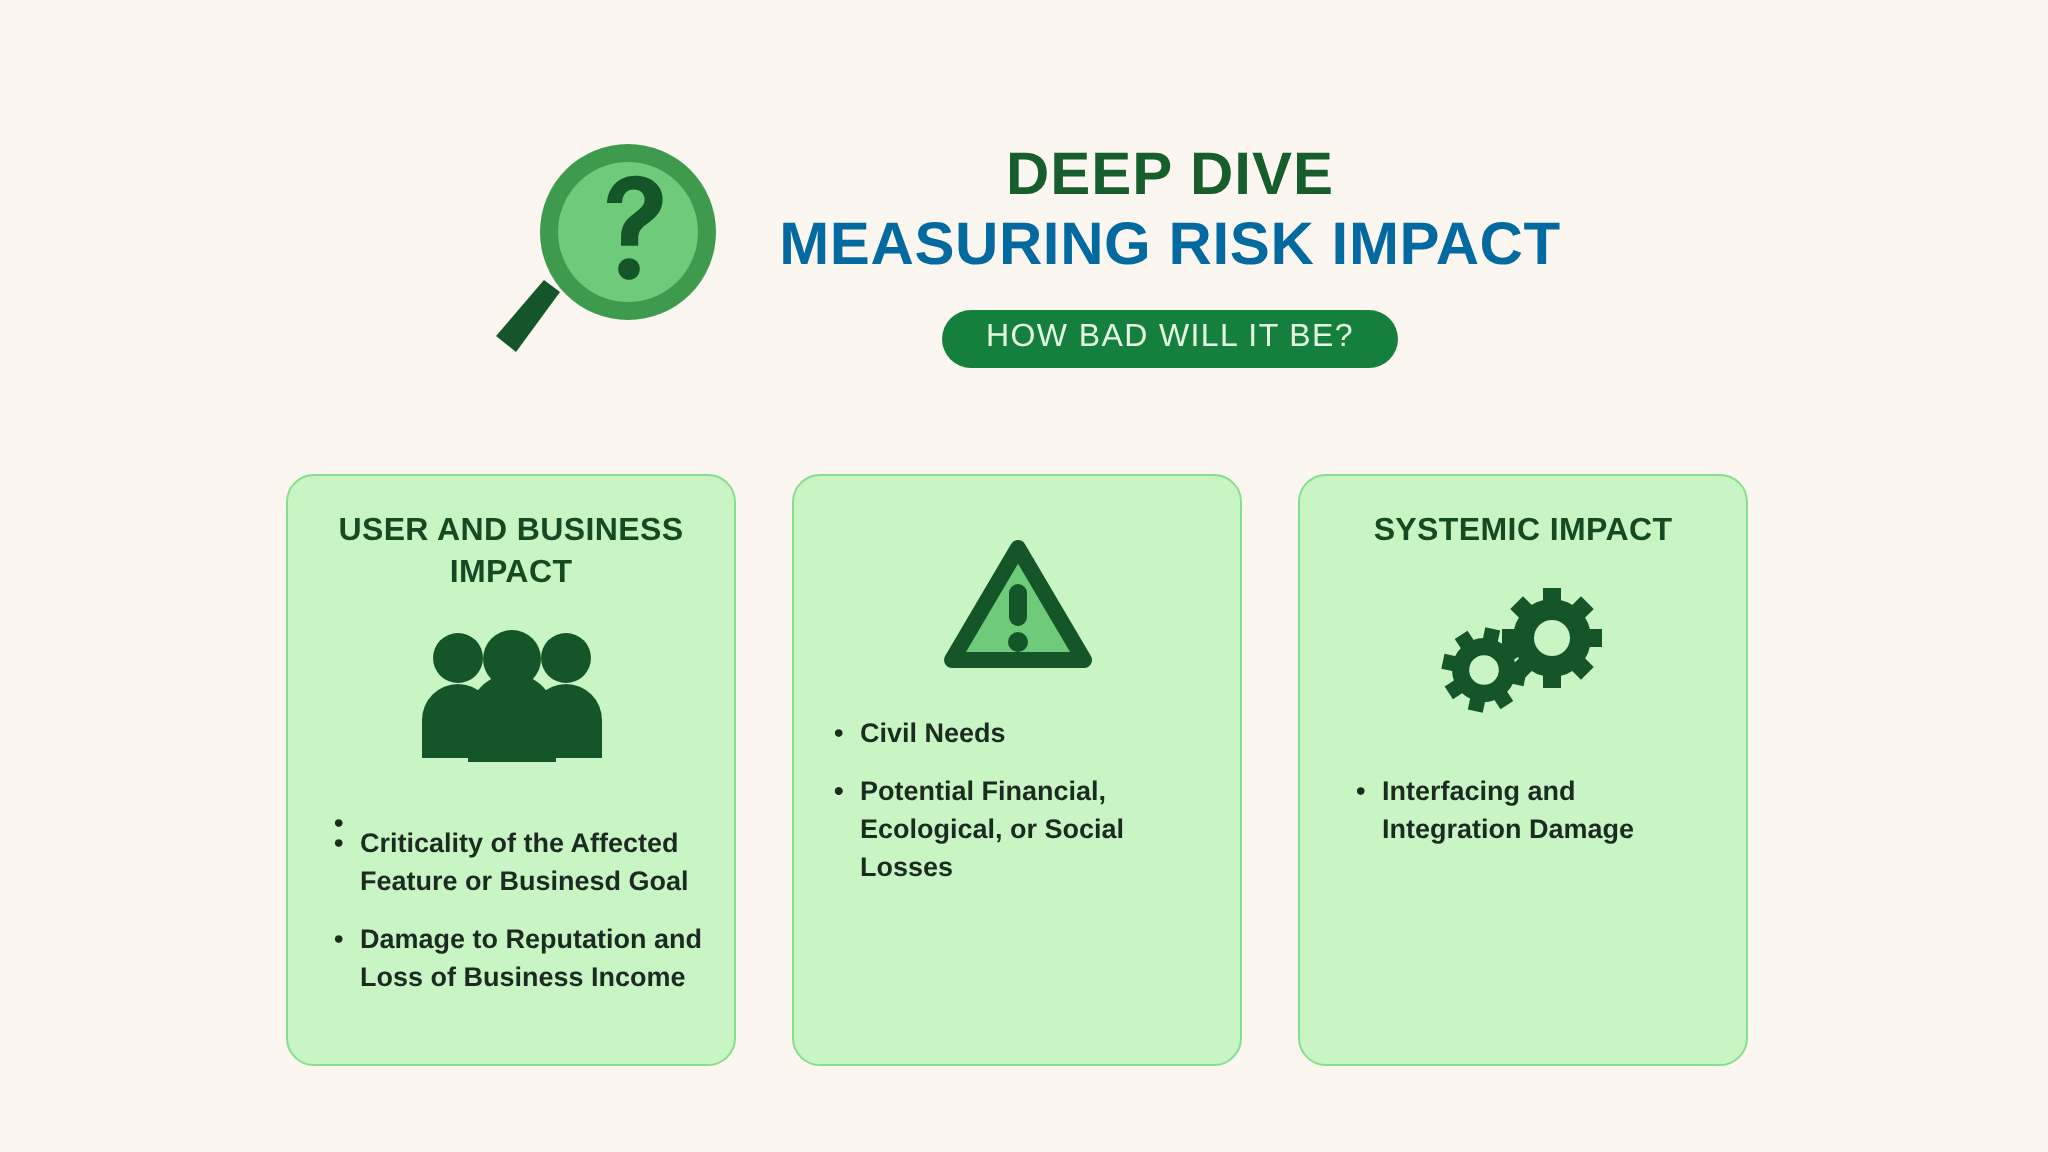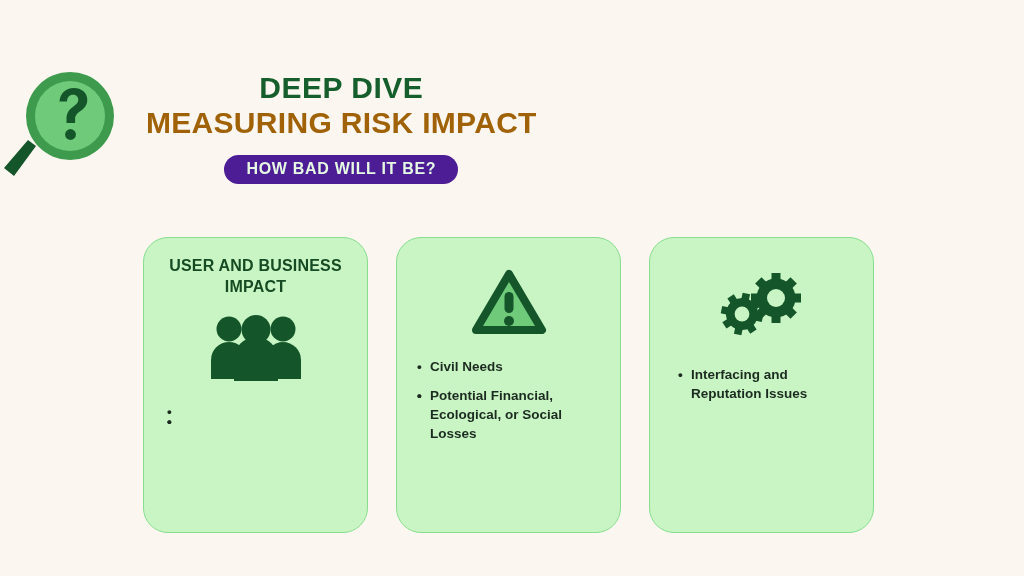--- a/index.html
+++ b/index.html
@@ -17,21 +17,21 @@
 
   
   #header {
     position: absolute;
     left: 0;
     top: 62px;
     width: 1024px;
     height: 130px;
     display: flex;
     align-items: center;
-    justify-content: flex-start;
+    justify-content: center;
   }
   #header-inner {
     display: flex;
     align-items: center;
     gap: 22px;
   }
   #magnifier-icon {
     width: 124px;
     height: 118px;
     flex: 0 0 auto;
@@ -47,31 +47,31 @@
     font-size: 30px;
     font-weight: bold;
     color: #165E2B;
     letter-spacing: 0.5px;
     line-height: 1.08;
     text-align: center;
   }
   #title-line2 {
     font-size: 30px;
     font-weight: bold;
-    color: #a16207;
+    color: #0369a1;
     letter-spacing: 0.3px;
     line-height: 1.08;
     text-align: center;
   }
   #subtitle-badge {
     margin-top: 14px;
-    background: #4c1d95;
+    background: #15803d;
     color: #E6F9E4;
     font-size: 16px;
-    font-weight: bold;
+    font-weight: normal;
     letter-spacing: 0.7px;
     padding: 6px 22px 7px 22px;
     border-radius: 16px;
     line-height: 1;
     white-space: nowrap;
   }
 
   
   #cards {
     position: absolute;
@@ -81,21 +81,21 @@
     height: 296px;
     display: flex;
     gap: 28px;
   }
   .card {
     width: 225px;
     height: 296px;
     box-sizing: border-box;
     background: #C9F5C4;
     border: 1.5px solid #86DE8E;
-    border-radius: 25px;
+    border-radius: 14px;
     padding: 17px 14px 14px 14px;
     display: flex;
     flex-direction: column;
     align-items: center;
   }
   .card-title {
     font-size: 16px;
     font-weight: bold;
     color: #154A22;
     text-align: center;
@@ -182,41 +182,42 @@
 
         <circle cx="75" cy="14" r="12.5" fill="#14562A"></circle>
         <path d="M57 64 L57 45 a18 18 0 0 1 36 0 L93 64 Z" fill="#14562A"></path>
 
         <circle cx="48" cy="14.5" r="14.5" fill="#14562A"></circle>
         <path d="M26 66 L26 44 a22 22 0 0 1 44 0 L70 66 Z" fill="#14562A"></path>
       </svg>
     </div>
     <ul class="card-list">
       <li><span class="bullet">•</span></li>
-      <li><span class="bullet">•</span></li>
-      <li><span class="bullet">•</span></li>
+      <li><span class="bullet">•</span><span>Criticality of the Affected Feature or Businesd Goal</span></li>
+      <li><span class="bullet">•</span><span>Damage to Reputation and Loss of Business Income</span></li>
     </ul>
   </div>
 
   <div class="card" id="card-2">
     <div class="card-icon">
       <svg width="78" height="70" viewBox="0 0 78 70">
         <path d="M39 6 L72 62 L6 62 Z" fill="#6FCB7A" stroke="#14562A" stroke-width="8" stroke-linejoin="round"></path>
         <rect x="34.5" y="24" width="9" height="21" rx="4.5" fill="#14562A"></rect>
         <circle cx="39" cy="53" r="5" fill="#14562A"></circle>
       </svg>
     </div>
     <ul class="card-list">
       <li><span class="bullet">•</span><span>Civil Needs</span></li>
       <li><span class="bullet">•</span></li>
       <li><span class="bullet">•</span><span>Potential Financial, Ecological, or Social Losses</span></li>
     </ul>
   </div>
 
   <div class="card" id="card-3">
+    <div class="card-title">SYSTEMIC IMPACT</div>
     <div class="card-icon">
       <svg width="96" height="70" viewBox="0 0 96 70">
 
         <g fill="#14562A" transform="translate(62,26)">
           <g>
             <rect x="-4.5" y="-25" width="9" height="13"></rect>
             <rect x="-4.5" y="12" width="9" height="13"></rect>
             <rect x="-25" y="-4.5" width="13" height="9"></rect>
             <rect x="12" y="-4.5" width="13" height="9"></rect>
             <g transform="rotate(45)">
@@ -242,17 +243,17 @@
               <rect x="-21" y="-3.8" width="11" height="7.6"></rect>
               <rect x="10" y="-3.8" width="11" height="7.6"></rect>
             </g>
             <circle cx="0" cy="0" r="16"></circle>
           </g>
           <circle cx="0" cy="0" r="7.4" fill="#C9F5C4"></circle>
         </g>
       </svg>
     </div>
     <ul class="card-list">
-      <li><span class="bullet">•</span><span>Interfacing and Reputation Issues</span></li>
+      <li><span class="bullet">•</span><span>Interfacing and Integration Damage</span></li>
     </ul>
   </div>
 
 </div>
 
 </body></html>

